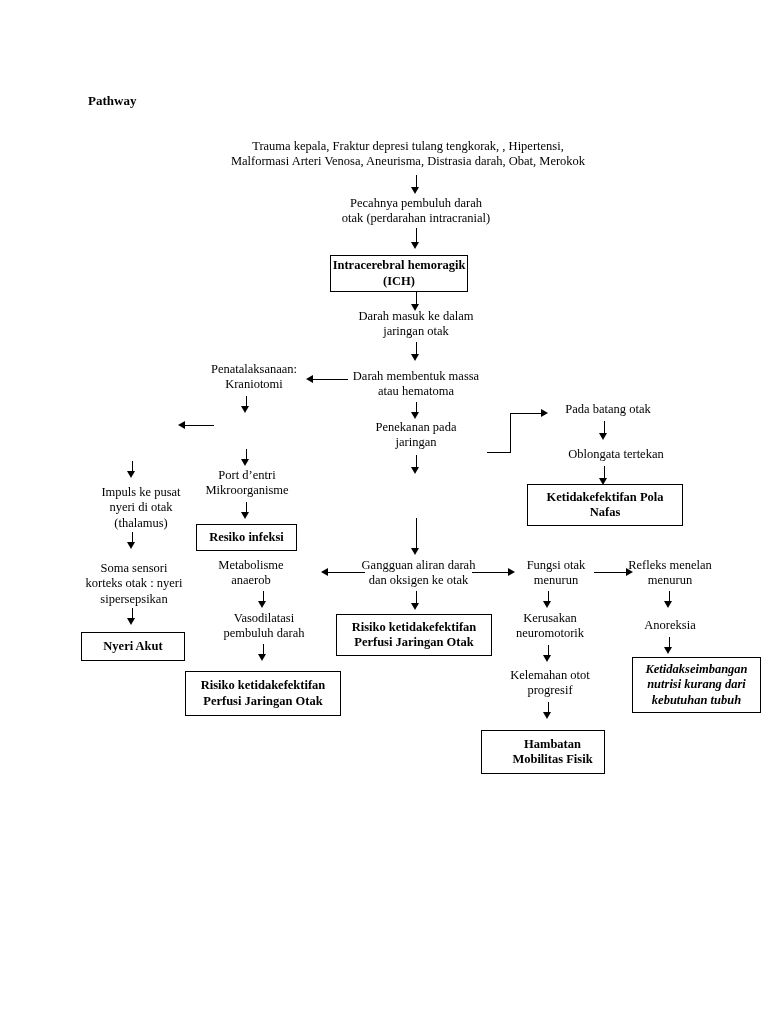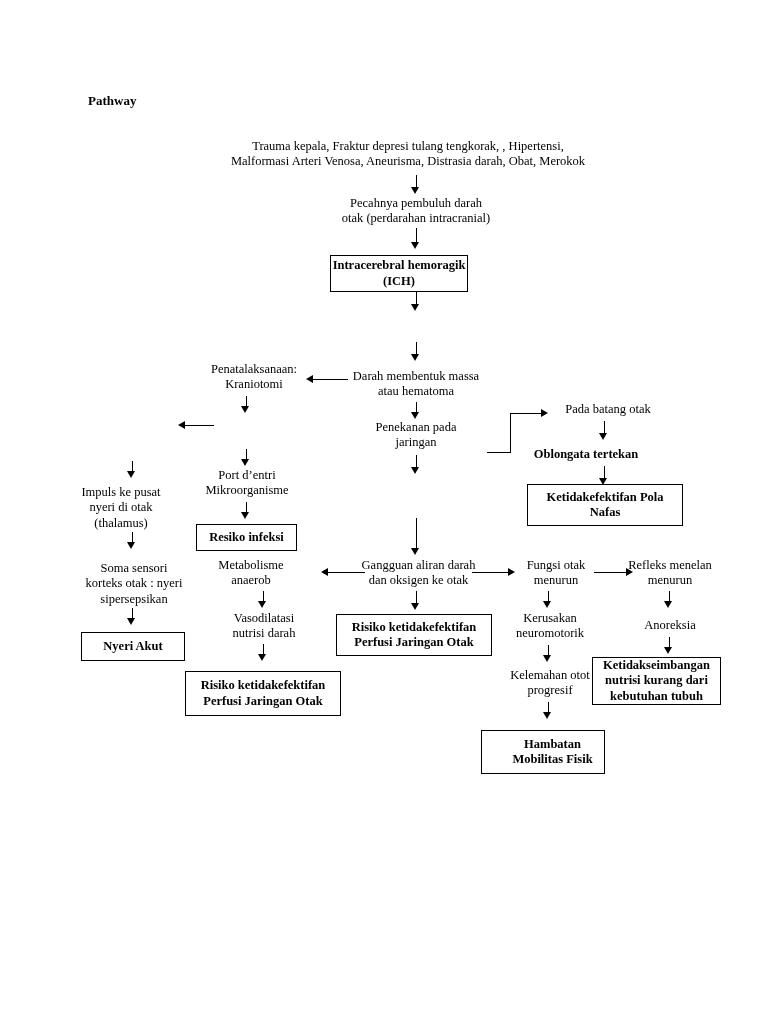--- a/index.html
+++ b/index.html
@@ -90,20 +90,22 @@
   <div class="node" style="left:316px; top:196px; width:200px;">Pecahnya pembuluh darah
 otak (perdarahan intracranial)</div>
   <div class="vline" style="left:416px; top:228px; height:16px;"></div>
   <div class="arrow-down" style="left:411px; top:242px;"></div>
 
   <div class="boxed" style="left:330px; top:255px; width:138px; height:37px;">Intracerebral hemoragik
 (ICH)</div>
   <div class="vline" style="left:416px; top:292px; height:14px;"></div>
   <div class="arrow-down" style="left:411px; top:304px;"></div>
 
+  <div class="node" style="left:326px; top:309px; width:180px;">Darah masuk ke dalam
+jaringan otak</div>
   <div class="vline" style="left:416px; top:342px; height:14px;"></div>
   <div class="arrow-down" style="left:411px; top:354px;"></div>
 
   <div class="node" style="left:326px; top:369px; width:180px;">Darah membentuk massa
 atau hematoma</div>
 
   <div class="hline" style="left:312px; top:379px; width:36px;"></div>
   <div class="arrow-left" style="left:306px; top:375px;"></div>
   <div class="vline" style="left:416px; top:402px; height:12px;"></div>
   <div class="arrow-down" style="left:411px; top:412px;"></div>
@@ -151,52 +153,52 @@
   <div class="node" style="left:186px; top:468px; width:122px;">Port d’entri
 Mikroorganisme</div>
   <div class="vline" style="left:246px; top:502px; height:12px;"></div>
   <div class="arrow-down" style="left:241px; top:512px;"></div>
 
   <div class="boxed" style="left:196px; top:524px; width:101px; height:27px;">Resiko infeksi</div>
 
   <div class="vline" style="left:132px; top:461px; height:12px;"></div>
   <div class="arrow-down" style="left:127px; top:471px;"></div>
 
-  <div class="node" style="left:68px; top:485px; width:106px;">Impuls ke pusat
+  <div class="node" style="left:88px; top:485px; width:106px;">Impuls ke pusat
 nyeri di otak
 (thalamus)</div>
   <div class="vline" style="left:132px; top:532px; height:12px;"></div>
   <div class="arrow-down" style="left:127px; top:542px;"></div>
 
   <div class="node" style="left:74px; top:561px; width:120px;">Soma sensori
 korteks otak : nyeri
 sipersepsikan</div>
   <div class="vline" style="left:132px; top:608px; height:12px;"></div>
   <div class="arrow-down" style="left:127px; top:618px;"></div>
 
   <div class="boxed" style="left:81px; top:632px; width:104px; height:29px;">Nyeri Akut</div>
 
   <div class="node" style="left:196px; top:558px; width:110px;">Metabolisme
 anaerob</div>
   <div class="vline" style="left:263px; top:591px; height:12px;"></div>
   <div class="arrow-down" style="left:258px; top:601px;"></div>
 
   <div class="node" style="left:203px; top:611px; width:122px;">Vasodilatasi
-nutrisi darah</div>
+pembuluh darah</div>
   <div class="vline" style="left:263px; top:644px; height:12px;"></div>
   <div class="arrow-down" style="left:258px; top:654px;"></div>
 
   <div class="boxed" style="left:185px; top:671px; width:156px; height:45px;">Risiko ketidakefektifan
 Perfusi Jaringan Otak</div>
 
   <div class="node" style="left:543px; top:402px; width:130px;">Pada batang otak</div>
   <div class="vline" style="left:604px; top:421px; height:14px;"></div>
   <div class="arrow-down" style="left:599px; top:433px;"></div>
 
-  <div class="node" style="left:516px; top:447px; width:140px;font-weight:bold;">Oblongata tertekan</div>
+  <div class="node" style="left:546px; top:447px; width:140px;">Oblongata tertekan</div>
   <div class="vline" style="left:604px; top:466px; height:14px;"></div>
   <div class="arrow-down" style="left:599px; top:478px;"></div>
 
   <div class="boxed" style="left:527px; top:484px; width:156px; height:42px;">Ketidakefektifan Pola
 Nafas</div>
 
   <div class="node" style="left:508px; top:558px; width:96px;">Fungsi otak
 menurun</div>
 
   <div class="hline" style="left:594px; top:572px; width:34px;"></div>
@@ -220,17 +222,17 @@
 
   <div class="node" style="left:612px; top:558px; width:116px;">Refleks menelan
 menurun</div>
   <div class="vline" style="left:669px; top:591px; height:12px;"></div>
   <div class="arrow-down" style="left:664px; top:601px;"></div>
 
   <div class="node" style="left:619px; top:618px; width:102px;">Anoreksia</div>
   <div class="vline" style="left:669px; top:637px; height:12px;"></div>
   <div class="arrow-down" style="left:664px; top:647px;"></div>
 
-  <div class="boxed" style="left:592px; top:657px; width:129px; height:48px;">Ketidakseimbangan
+  <div class="boxed" style="left:632px; top:657px; width:129px; height:56px;font-style:italic;">Ketidakseimbangan
 nutrisi kurang dari
 kebutuhan tubuh</div>
 
 </div>
 
 </body></html>

